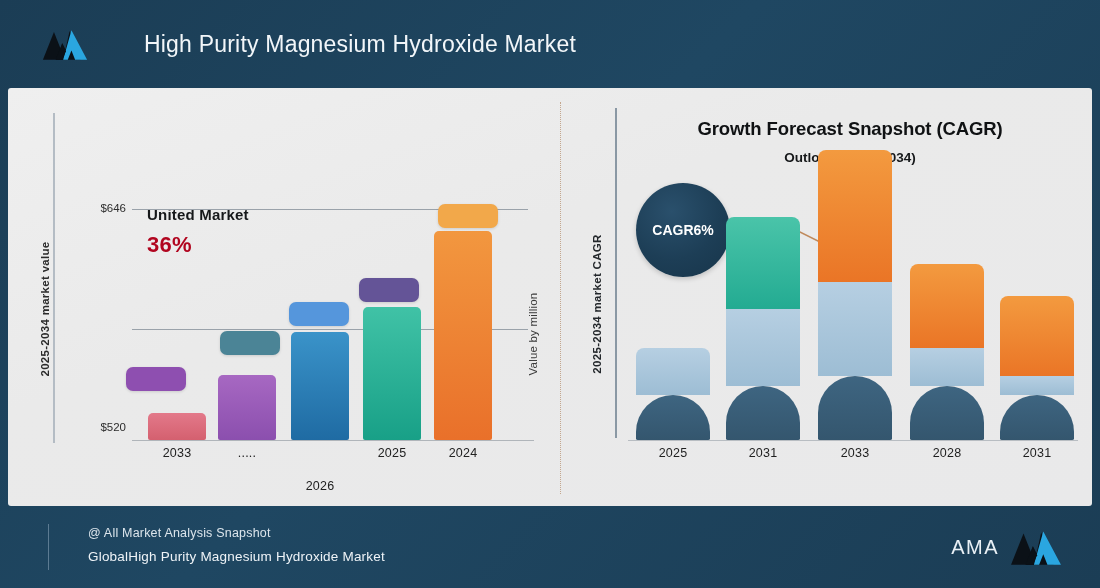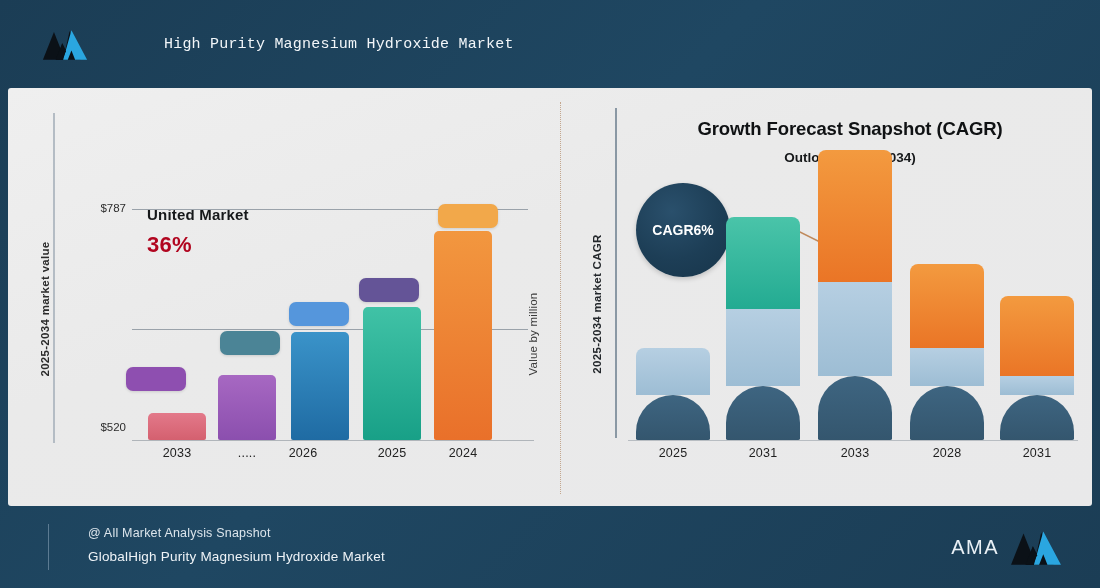--- a/index.html
+++ b/index.html
@@ -16,23 +16,23 @@
     background: linear-gradient(135deg,#1b3d55 0%,#1f4762 45%,#1b3d55 100%);
   }
 
   
   #header {
     position: absolute; left: 0; top: 0; width: 1100px; height: 88px;
     display: flex; align-items: center;
   }
   .logo-mark { width: 46px; height: 34px; margin-left: 42px; flex: none; }
   #header-title {
-    margin-left: 76px;
-    font-size: 15px; color: #f2f6f9; font-weight: 400;
-    letter-spacing: .2px; white-space: nowrap; font-family: Liberation Mono, monospace;
+    margin-left: 56px;
+    font-size: 23px; color: #f2f6f9; font-weight: 400;
+    letter-spacing: .2px; white-space: nowrap;
   }
 
   
   #canvas {
     position: absolute; left: 8px; top: 88px;
     width: 1084px; height: 418px;
     background: linear-gradient(160deg,#efefef 0%,#eaeaea 40%,#e9e9ea 100%);
     border-radius: 3px;
     overflow: hidden;
   }
@@ -206,35 +206,35 @@
       <div id="left-axis-line"></div>
       <div id="left-ylabel">2025-2034 market value</div>
       <div id="left-vallabel">Value by million</div>
 
       <div id="us-label">United Market</div>
       <div id="us-pct">36%</div>
 
       <div class="lgrid" id="lgrid-top"></div>
       <div class="lgrid" id="lgrid-bot"></div>
 
-      <div class="ltick" id="ltick-top">$787</div>
+      <div class="ltick" id="ltick-top">$646</div>
       <div class="ltick" id="ltick-bot">$520</div>
 
       <div id="left-baseline"></div>
 
       <div id="left-bars">
           <div class="lbar" style="left: 140px; width: 58px; top: 325.029px; height: 26.9714px; background: linear-gradient(rgb(227, 121, 138), rgb(212, 96, 111));"></div>
           <div class="lcap" style="left: 118px; width: 60px; top: 279.177px; height: 24px; background: rgb(142, 79, 176);"></div>
           <div class="lxlab" style="left: 128px; width: 82px;">2033</div>
           <div class="lbar" style="left: 210px; width: 58px; top: 287.269px; height: 64.7314px; background: linear-gradient(rgb(167, 104, 194), rgb(139, 79, 174));"></div>
           <div class="lcap" style="left: 212px; width: 60px; top: 243.215px; height: 24px; background: rgb(75, 132, 150);"></div>
           <div class="lxlab" style="left: 198px; width: 82px;">.....</div>
           <div class="lbar" style="left: 283px; width: 58px; top: 244.114px; height: 107.886px; background: linear-gradient(rgb(58, 147, 201), rgb(31, 107, 163));"></div>
           <div class="lcap" style="left: 281px; width: 60px; top: 213.547px; height: 24px; background: rgb(85, 150, 220);"></div>
-          <div class="lxlab" style="left: 254px; width: 82px;">2026</div>
+          <div class="lxlab" style="left: 271px; width: 82px; margin-top: 33px;">2026</div>
           <div class="lbar" style="left: 355px; width: 58px; top: 218.941px; height: 133.059px; background: linear-gradient(rgb(64, 194, 166), rgb(24, 160, 135));"></div>
           <div class="lcap" style="left: 351px; width: 60px; top: 190.171px; height: 24px; background: rgb(100, 84, 151);"></div>
           <div class="lxlab" style="left: 343px; width: 82px;">2025</div>
           <div class="lbar" style="left: 426px; width: 58px; top: 143.421px; height: 208.579px; background: linear-gradient(rgb(242, 151, 63), rgb(233, 112, 42));"></div>
           <div class="lcap" style="left: 430px; width: 60px; top: 116px; height: 24px; background: rgb(242, 168, 74);"></div>
           <div class="lxlab" style="left: 414px; width: 82px;">2024</div>
         </div>
     </div>
 
     <div id="right-panel">

